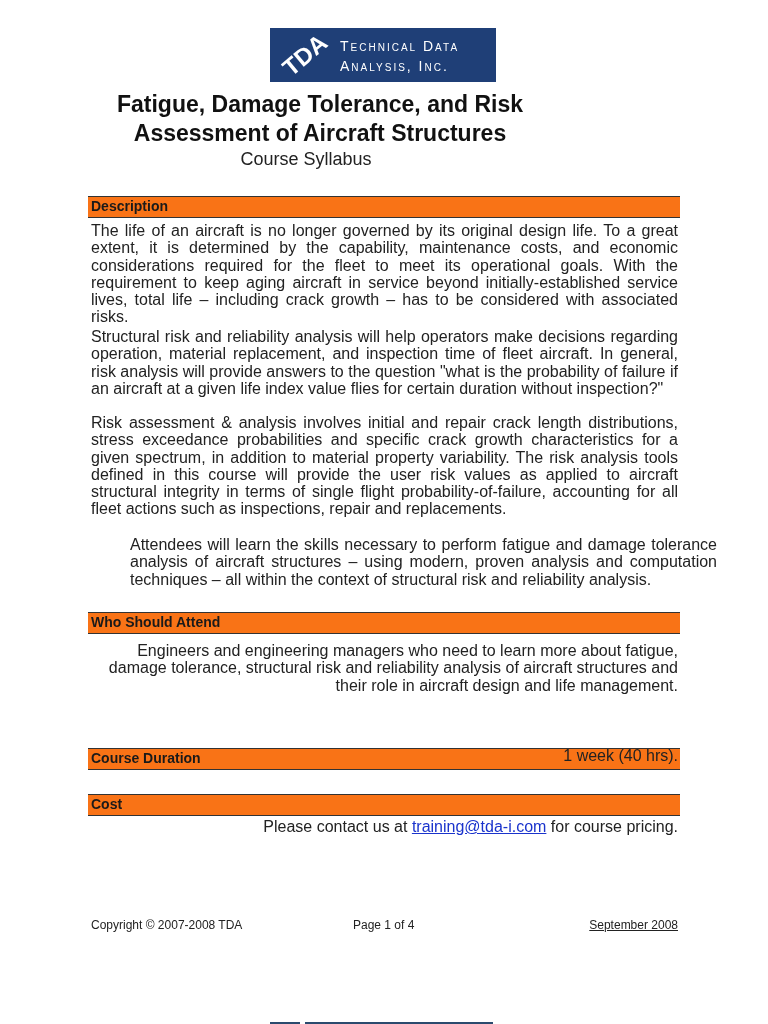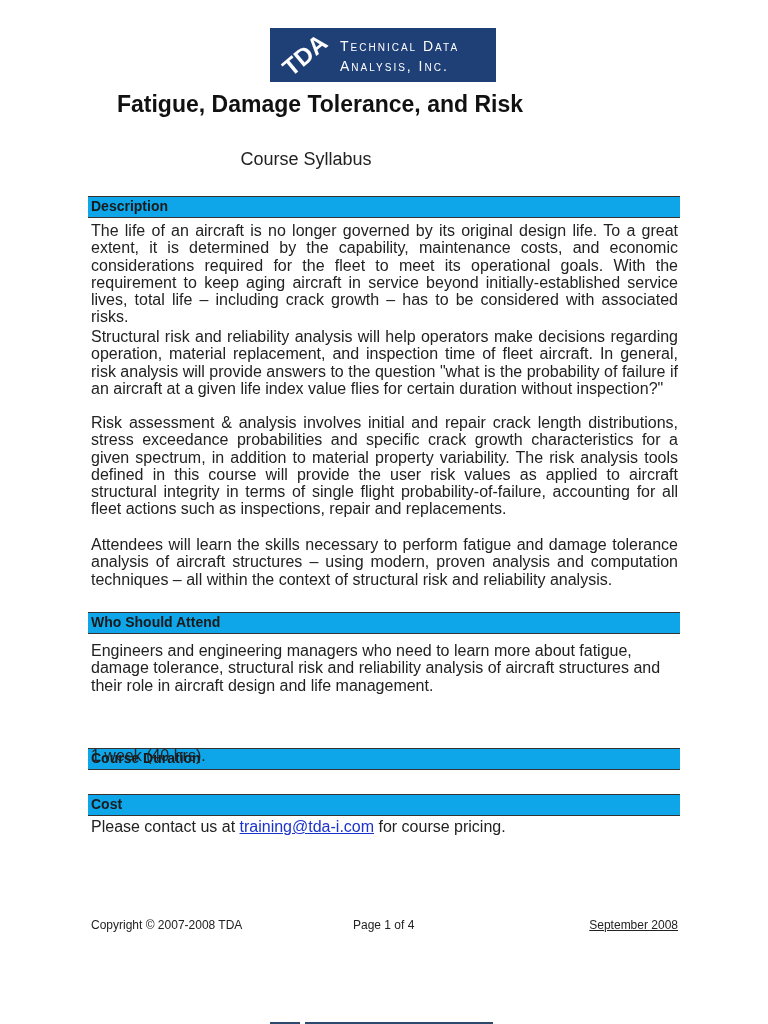--- a/index.html
+++ b/index.html
@@ -22,29 +22,29 @@
     .title {
       position: absolute; left: 0; top: 90px; width: 640px; text-align: center;
       font-size: 23px; font-weight: bold; line-height: 29px; color: #111;
     }
     .subtitle {
       position: absolute; left: 0; top: 148px; width: 612px; text-align: center;
       font-size: 18px; line-height: 22px; color: #222;
     }
     .section-head {
       position: absolute; left: 88px; width: 592px; height: 19px;
-      background: #0ea5e9; border-top: 1.5px solid #333; border-bottom: 1.5px solid #333;
+      background: #f97316; border-top: 1.5px solid #333; border-bottom: 1.5px solid #333;
       font-size: 14px; font-weight: bold; line-height: 19px; padding-left: 3px; box-sizing: border-box;
       height: 22px;
     }
     .para {
       position: absolute; left: 91px; width: 587px;
       font-size: 16px; line-height: 17.3px; text-align: justify; color: #222;
     }
-    .para.left { text-align: left; }
+    .para.left { text-align: right; }
     a.email { color: #1a33cc; text-decoration: underline; }
     .footer {
       position: absolute; top: 918px; font-size: 12px; color: #222;
     }
     .bottom-line {
       position: absolute; top: 1022px; height: 2px; background: #2b4a6e;
     }
   </style>
 </head>
 <body>
@@ -56,28 +56,29 @@
     </g>
   </svg>
   <div class="logo-text">
     <div>Technical Data</div>
     <div>Analysis, Inc.</div>
   </div>
 </div>
 
 <div class="title">
   <div>Fatigue, Damage Tolerance, and Risk</div>
+  <div>Assessment of Aircraft Structures</div>
 </div>
 <div class="subtitle">Course Syllabus</div>
 
 <div class="section-head" style="top:196px;">Description</div>
 <div class="para" style="top:222px;">The life of an aircraft is no longer governed by its original design life. To a great extent, it is determined by the capability, maintenance costs, and economic considerations required for the fleet to meet its operational goals. With the requirement to keep aging aircraft in service beyond initially-established service lives, total life – including crack growth – has to be considered with associated risks.</div>
 <div class="para" style="top:328px;">Structural risk and reliability analysis will help operators make decisions regarding operation, material replacement, and inspection time of fleet aircraft. In general, risk analysis will provide answers to the question "what is the probability of failure if an aircraft at a given life index value flies for certain duration without inspection?"</div>
 <div class="para" style="top:414px;">Risk assessment &amp; analysis involves initial and repair crack length distributions, stress exceedance probabilities and specific crack growth characteristics for a given spectrum, in addition to material property variability. The risk analysis tools defined in this course will provide the user risk values as applied to aircraft structural integrity in terms of single flight probability-of-failure, accounting for all fleet actions such as inspections, repair and replacements.</div>
-<div class="para" style="top:536px;">Attendees will learn the skills necessary to perform fatigue and damage tolerance analysis of aircraft structures – using modern, proven analysis and computation techniques – all within the context of structural risk and reliability analysis.</div>
+<div class="para" style="top:536px;margin-left:39px;">Attendees will learn the skills necessary to perform fatigue and damage tolerance analysis of aircraft structures – using modern, proven analysis and computation techniques – all within the context of structural risk and reliability analysis.</div>
 
 <div class="section-head" style="top:612px;">Who Should Attend</div>
 <div class="para left" style="top:642px;">Engineers and engineering managers who need to learn more about fatigue, damage tolerance, structural risk and reliability analysis of aircraft structures and their role in aircraft design and life management.</div>
 
 <div class="section-head" style="top:748px;">Course Duration</div>
 <div class="para left" style="top:747px;">1 week (40 hrs).</div>
 
 <div class="section-head" style="top:794px;">Cost</div>
 <div class="para left" style="top:818px;"><span>Please contact us at </span><a class="email" href="#">training@tda-i.com</a><span> for course pricing.</span></div>
 

